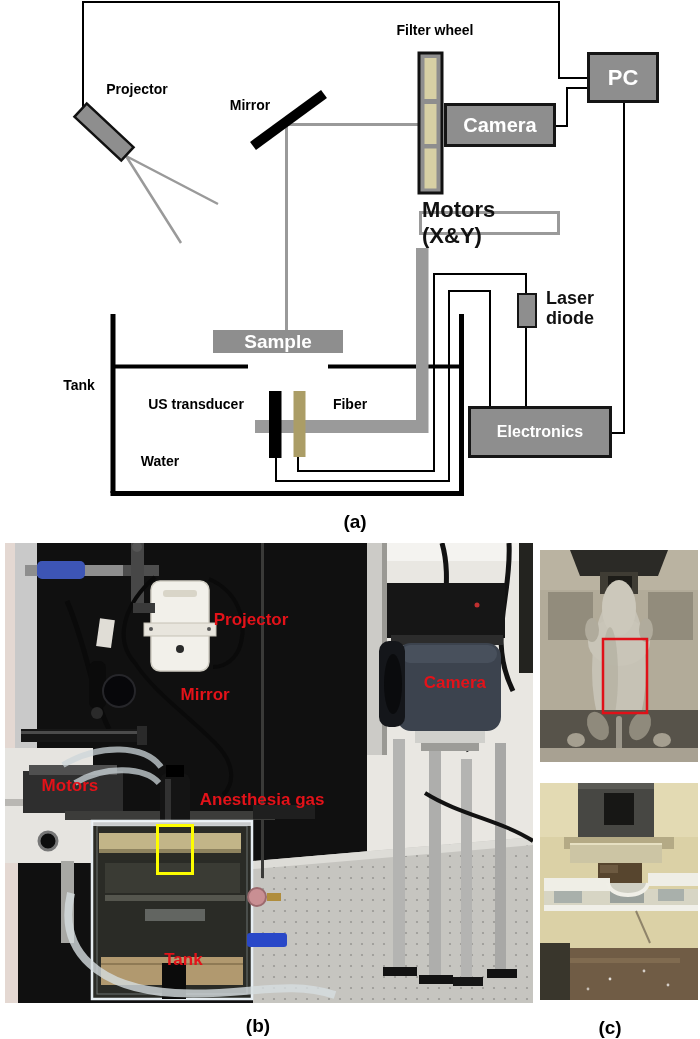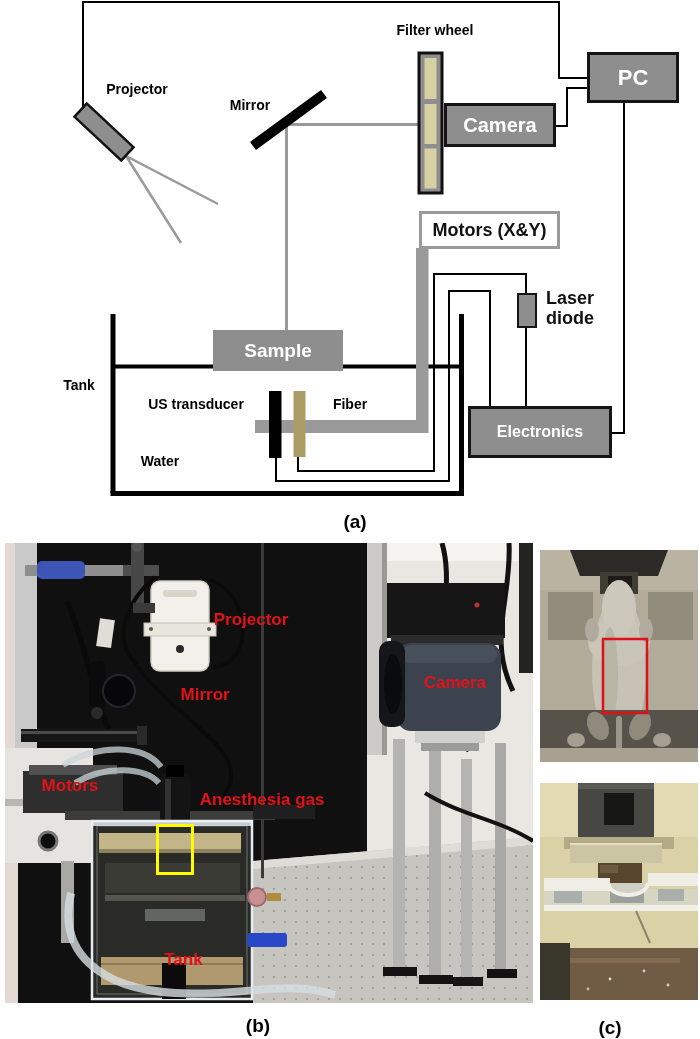--- a/index.html
+++ b/index.html
@@ -70,31 +70,31 @@
     </g>
 
     <g>
       <rect x="419" y="53" width="23" height="140" class="cl-box" stroke="#111" stroke-width="3"></rect>
       <rect x="424.5" y="58" width="12" height="41" class="cl-filter"></rect>
       <rect x="424.5" y="104" width="12" height="40" class="cl-filter"></rect>
       <rect x="424.5" y="148.5" width="12" height="40" class="cl-filter"></rect>
     </g>
   </svg>
 
-  <div class="dbox" style="left:587px;top:52px;width:92px;height:51px;font-size:22px;">
+  <div class="dbox" style="left:587px;top:52px;width:72px;height:51px;font-size:22px;">
     <span>PC</span>
   </div>
   <div class="dbox" style="left:444px;top:103px;width:112px;height:44px;font-size:20px;">
     <span>Camera</span>
   </div>
-  <div class="dbox white" style="left:419px;top:211px;width:141px;height:38px;font-size:18px;text-align:center;">
+  <div class="dbox white" style="left:419px;top:211px;width:141px;height:24px;font-size:22px;">
     <span>Motors (X&amp;Y)</span>
   </div>
   <div class="dbox" style="left:517px;top:293px;width:20px;height:35px;border-width:2px;"></div>
-  <div class="dbox noborder" style="left:213px;top:330px;width:130px;height:41px;font-size:19px;">
+  <div class="dbox noborder" style="left:213px;top:330px;width:130px;height:23px;font-size:19px;">
     <span>Sample</span>
   </div>
   <div class="dbox" style="left:468px;top:406px;width:144px;height:52px;font-size:16px;">
     <span>Electronics</span>
   </div>
 
   <div class="lbl" style="left:435px;top:30px;">Filter wheel</div>
   <div class="lbl" style="left:137px;top:89px;">Projector</div>
   <div class="lbl" style="left:250px;top:105px;">Mirror</div>
   <div class="laser-lbl" style="left:546px;top:288px;">

